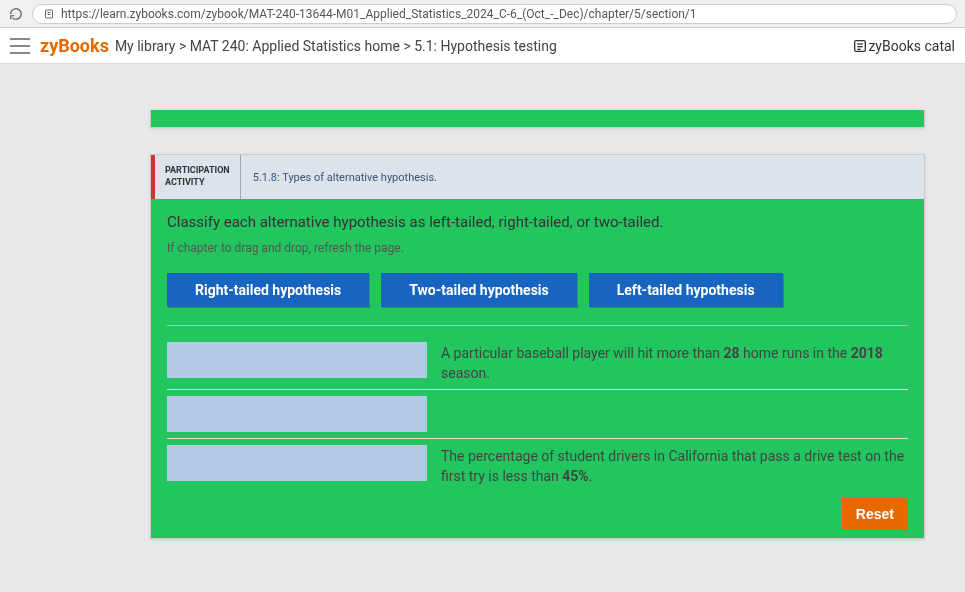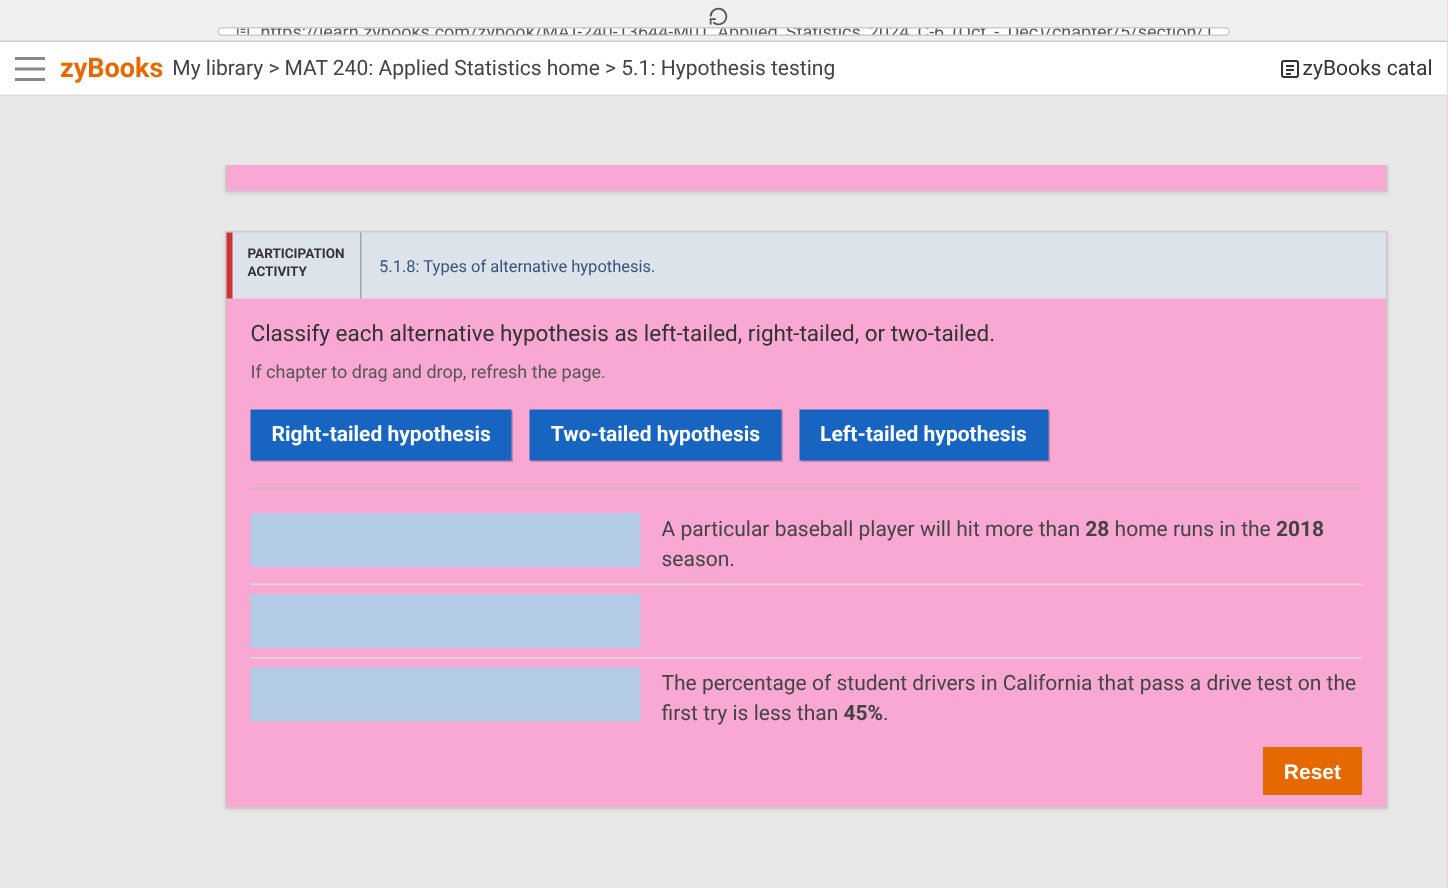--- a/index.html
+++ b/index.html
@@ -1,44 +1,44 @@
 <!DOCTYPE html>
 <html><head>
   <meta charset="utf-8">
   <style>
     * { box-sizing: border-box; margin: 0; padding: 0; }
     body { font-family: -apple-system, BlinkMacSystemFont, "Segoe UI", Roboto, Arial, sans-serif; background: #e8e8e8; width: 965px; height: 592px; overflow: hidden; }
     
-    .browser-bar { display: flex; align-items: center; background: #f0f0f0; padding: 4px 8px; height: 28px; border-bottom: 1px solid #ccc; flex-direction: column; }
+    .browser-bar { display: flex; align-items: center; background: #f0f0f0; padding: 4px 8px; height: 28px; border-bottom: 1px solid #ccc; }
     .reload-icon { width: 16px; height: 16px; margin-right: 8px; color: #555; display: flex; align-items: center; justify-content: center; }
     .url-bar { flex: 1; background: #fff; border: 1px solid #ccc; border-radius: 12px; padding: 2px 10px; font-size: 12px; color: #555; display: flex; align-items: center; gap: 6px; height: 20px; overflow: hidden; white-space: nowrap; }
     .secure-icon { width: 12px; height: 12px; flex-shrink: 0; }
 
     .header-bar { display: flex; align-items: center; background: #ffffff; padding: 6px 10px; border-bottom: 1px solid #ddd; height: 36px; }
     .hamburger-icon { width: 20px; height: 16px; margin-right: 10px; cursor: pointer; display: flex; flex-direction: column; justify-content: space-between; }
     .hamburger-icon span { height: 2px; background: #888; width: 100%; }
     .logo { color: #e56800; font-weight: 700; font-size: 18px; margin-right: 6px; }
     .breadcrumb { color: #444; font-size: 14px; flex: 1; }
     .catalog-link { display: flex; align-items: center; gap: 0; color: #333; font-size: 14px; cursor: pointer; }
     .catalog-icon { width: 16px; height: 16px; }
 
     .content-wrap { padding: 20px 40px 20px 150px; }
-    .card { background: #f9a8d4; border: 1px solid #ccc; box-shadow: 0 1px 3px rgba(0,0,0,.1); margin-top: 26px; }
+    .card { background: #22c55e; border: 1px solid #ccc; box-shadow: 0 1px 3px rgba(0,0,0,.1); margin-top: 26px; }
     .spacer-card { height: 18px; margin-bottom: 16px; border-top: none; }
 
     .activity-header { background: #dde3ea; border-left: 4px solid #c33; display: flex; align-items: stretch; height: 44px; }
     .activity-label { font-size: 9px; font-weight: 700; color: #333; padding: 8px 10px; line-height: 1.3; border-right: 1px solid #9aa; display: flex; flex-direction: column; justify-content: center; }
     .activity-title { color: #36547a; font-size: 11px; padding: 0 12px; display: flex; align-items: center; }
 
     .activity-body { padding: 14px 16px 8px; }
     .prompt { color: #333; font-size: 15px; margin-bottom: 10px; }
     .hint { color: #555; font-size: 12px; margin-bottom: 14px; }
 
     .drag-row { display: flex; gap: 12px; padding: 4px 0 18px; border-bottom: 1px solid #bbb; margin-bottom: 10px; }
-    .drag-chip { background: #1765c0; color: #fff; font-weight: 700; font-size: 14px; padding: 9px 14px; cursor: grab; box-shadow: 1px 1px 0 rgba(0,0,0,.2); }
+    .drag-chip { background: #1765c0; color: #fff; font-weight: 700; font-size: 14px; padding: 9px 28px; cursor: grab; box-shadow: 1px 1px 0 rgba(0,0,0,.2); }
 
     .drop-row { display: flex; align-items: flex-start; gap: 14px; padding: 6px 0; }
     .drop-row + .drop-row { border-top: 1px solid #ddd; }
     .drop-target { width: 260px; height: 36px; background: #b4cbe6; flex-shrink: 0; }
     .drop-text { color: #444; font-size: 14px; line-height: 1.4; padding-top: 2px; }
     .drop-text .num { font-weight: 700; }
 
     .footer { display: flex; justify-content: flex-end; padding: 6px 0 0; }
     .reset-btn { background: #e56800; color: #fff; border: none; font-weight: 700; font-size: 14px; padding: 8px 14px; cursor: pointer; }
   </style>

